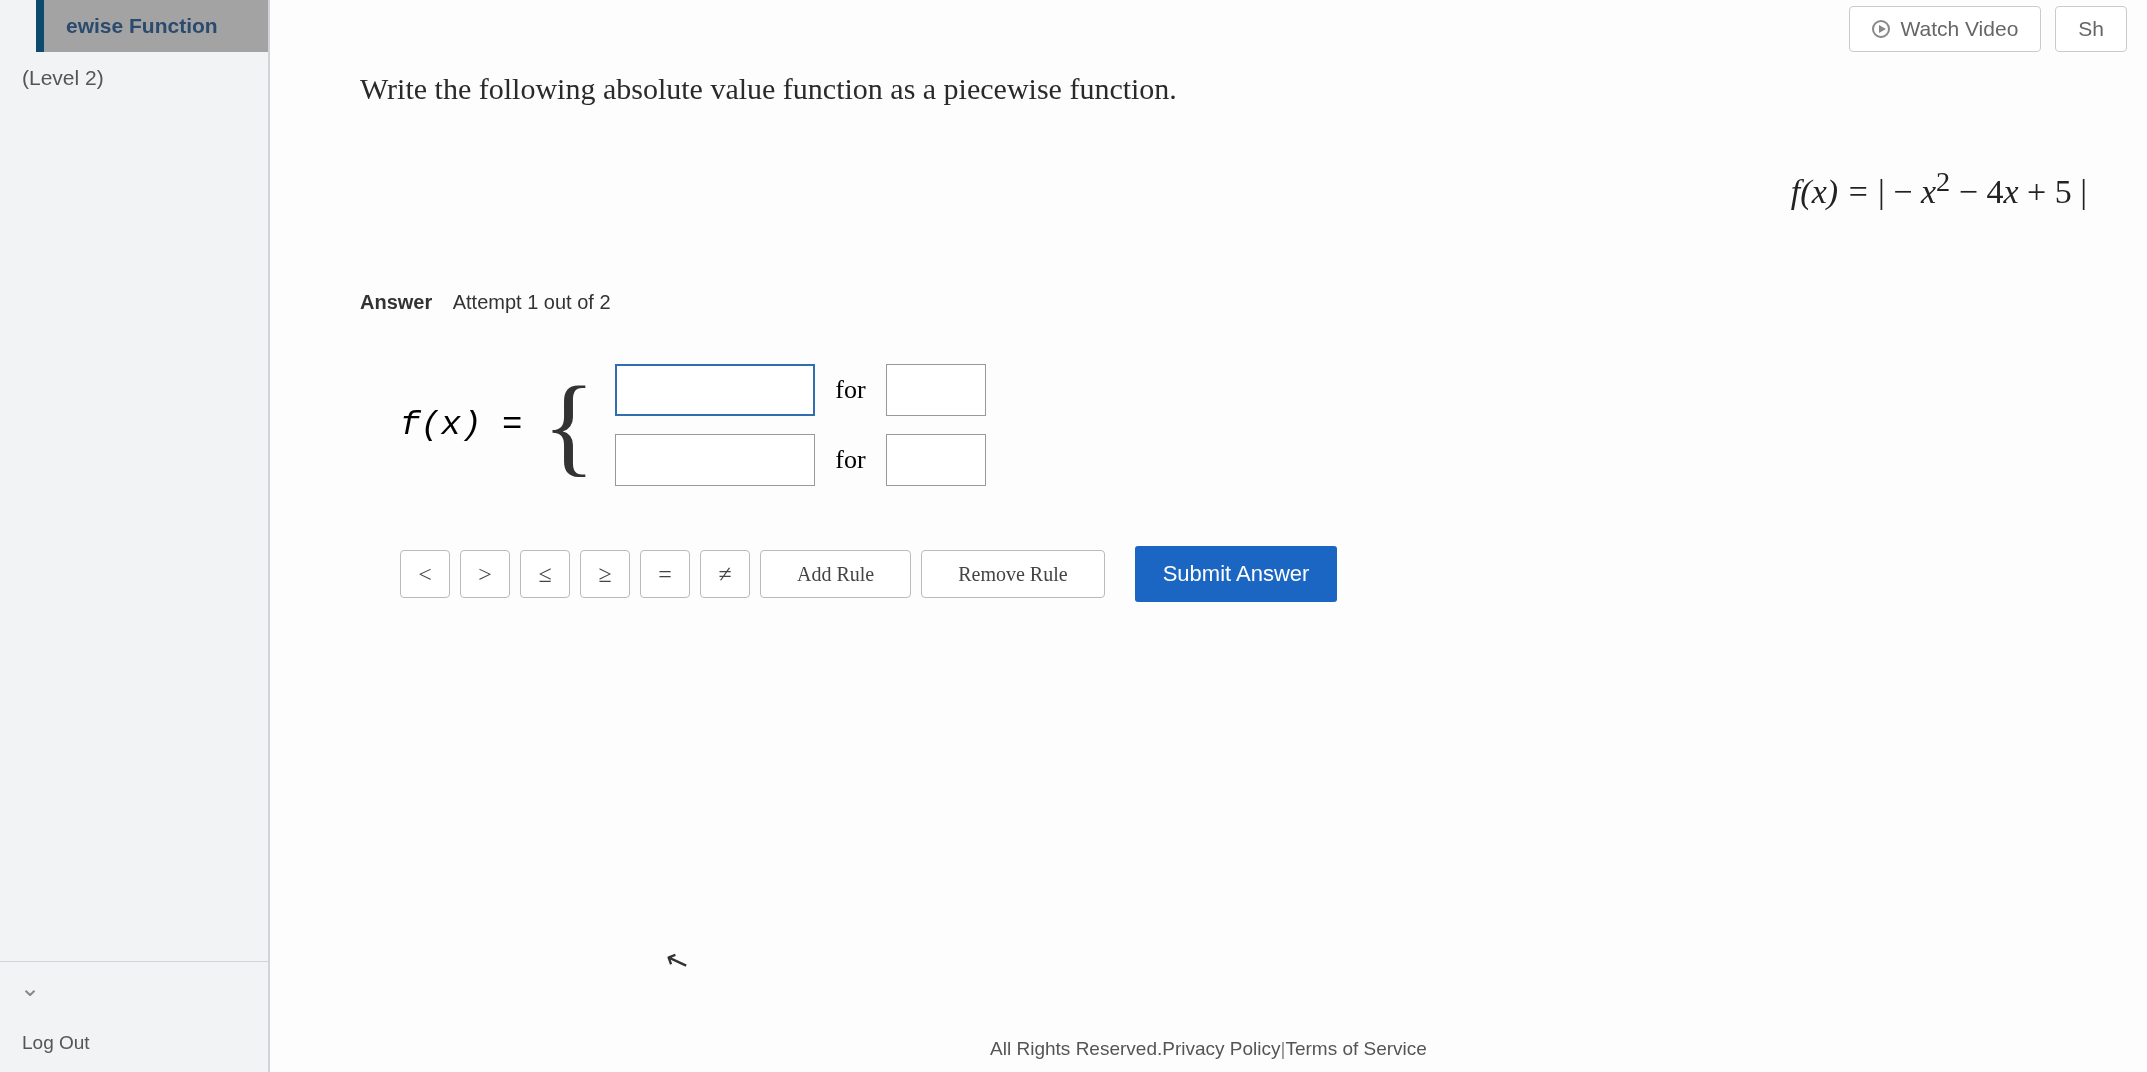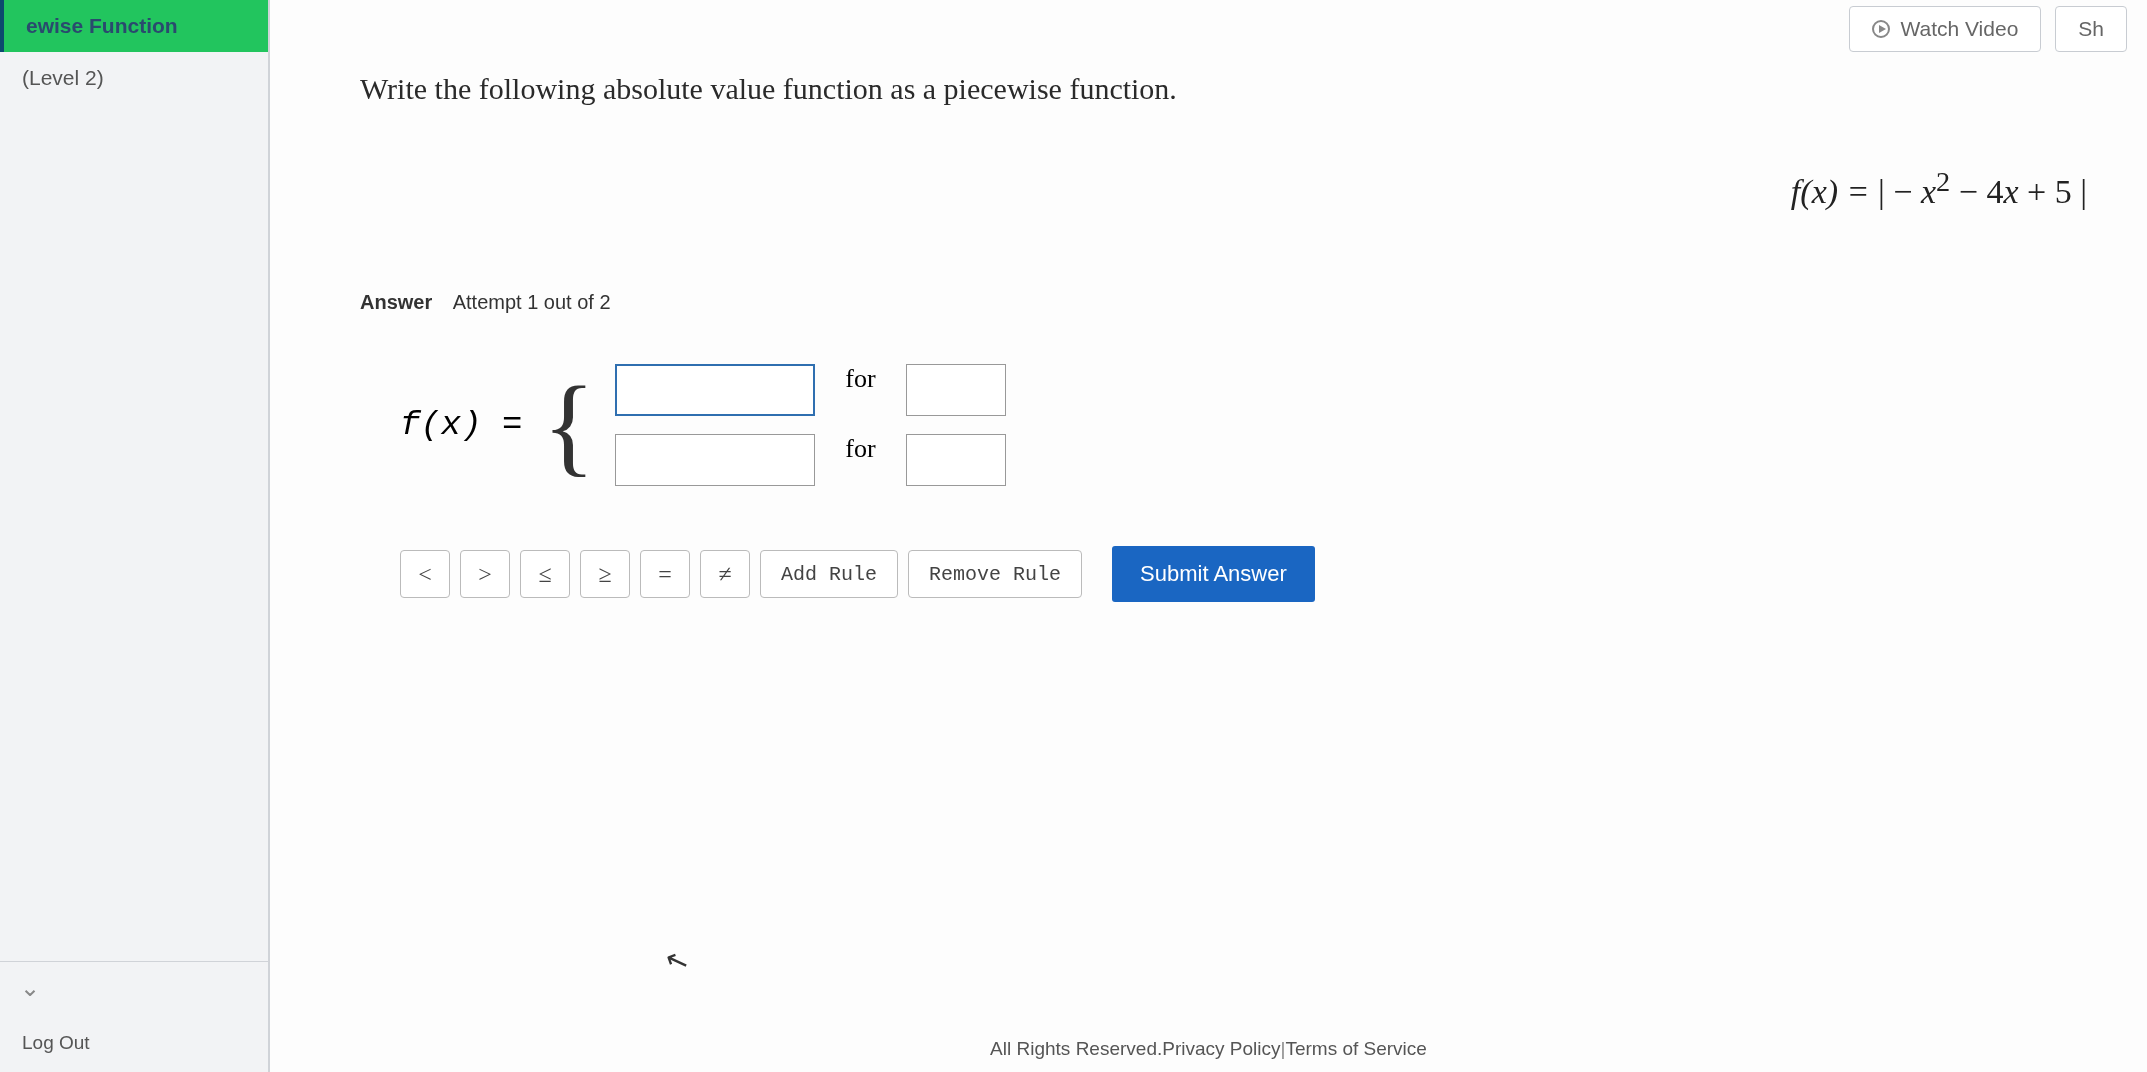--- a/index.html
+++ b/index.html
@@ -24,24 +24,25 @@
       position: relative;
     }
     .sidebar-item {
       padding: 14px 22px;
       font-family: Arial, sans-serif;
       font-size: 21px;
       color: #555;
       cursor: pointer;
     }
     .sidebar-item.active {
-      background: #22c55e;
+      background: #a3a3a3;
       color: #2a4a6e;
       font-weight: 600;
-      border-left: 4px solid #0c4a6e;
+      border-left: 8px solid #0c4a6e;
+      margin-left: 36px;
     }
     .sidebar-spacer {
       flex: 1;
     }
     .sidebar-bottom {
       display: flex;
       align-items: center;
       justify-content: space-between;
       padding: 12px 20px;
       border-top: 1px solid #d0d3d8;
@@ -149,22 +150,22 @@
       line-height: 1;
       color: #333;
     }
     .cases {
       display: flex;
       flex-direction: column;
       gap: 18px;
     }
     .case-row {
       display: flex;
-      align-items: flex-start;
-      gap: 30px;
+      align-items: center;
+      gap: 20px;
       font-size: 26px;
     }
     .expr-input {
       width: 200px;
       height: 52px;
       border: 1px solid #999;
       font-size: 22px;
       padding: 4px 8px;
       font-family: Arial, sans-serif;
     }
@@ -203,23 +204,23 @@
       align-items: center;
       justify-content: center;
       color: #444;
     }
     .text-btn {
       height: 48px;
       border: 1px solid #bbb;
       background: #fff;
       border-radius: 4px;
       font-size: 20px;
-      font-family: Liberation Mono, monospace;
-      cursor: pointer;
-      padding: 0 20px;
+      font-family: Liberation Serif, serif;
+      cursor: pointer;
+      padding: 0 36px;
       color: #444;
     }
     .submit-btn {
       height: 56px;
       background: #1a66c2;
       color: #fff;
       border: none;
       border-radius: 3px;
       font-size: 22px;
       font-family: Arial, sans-serif;

